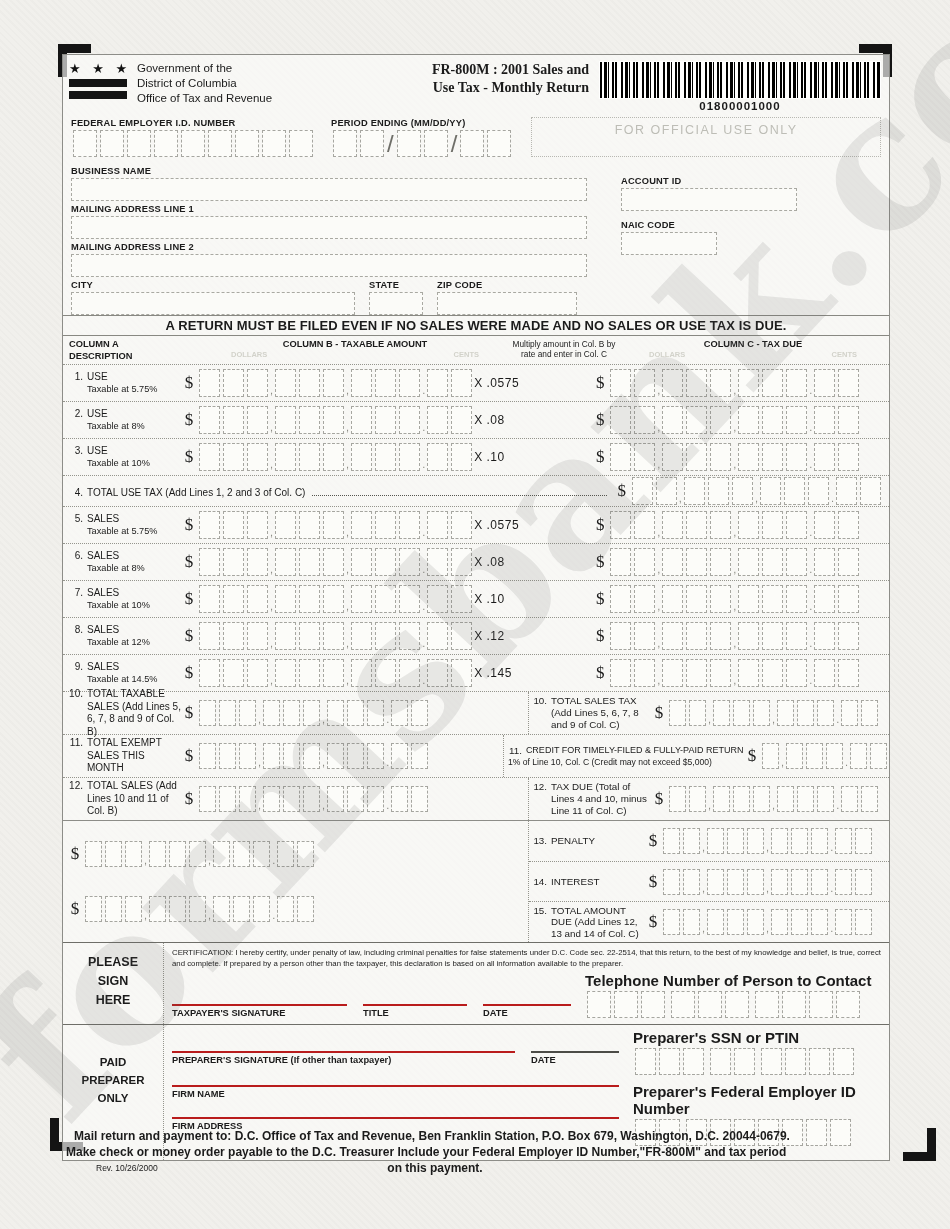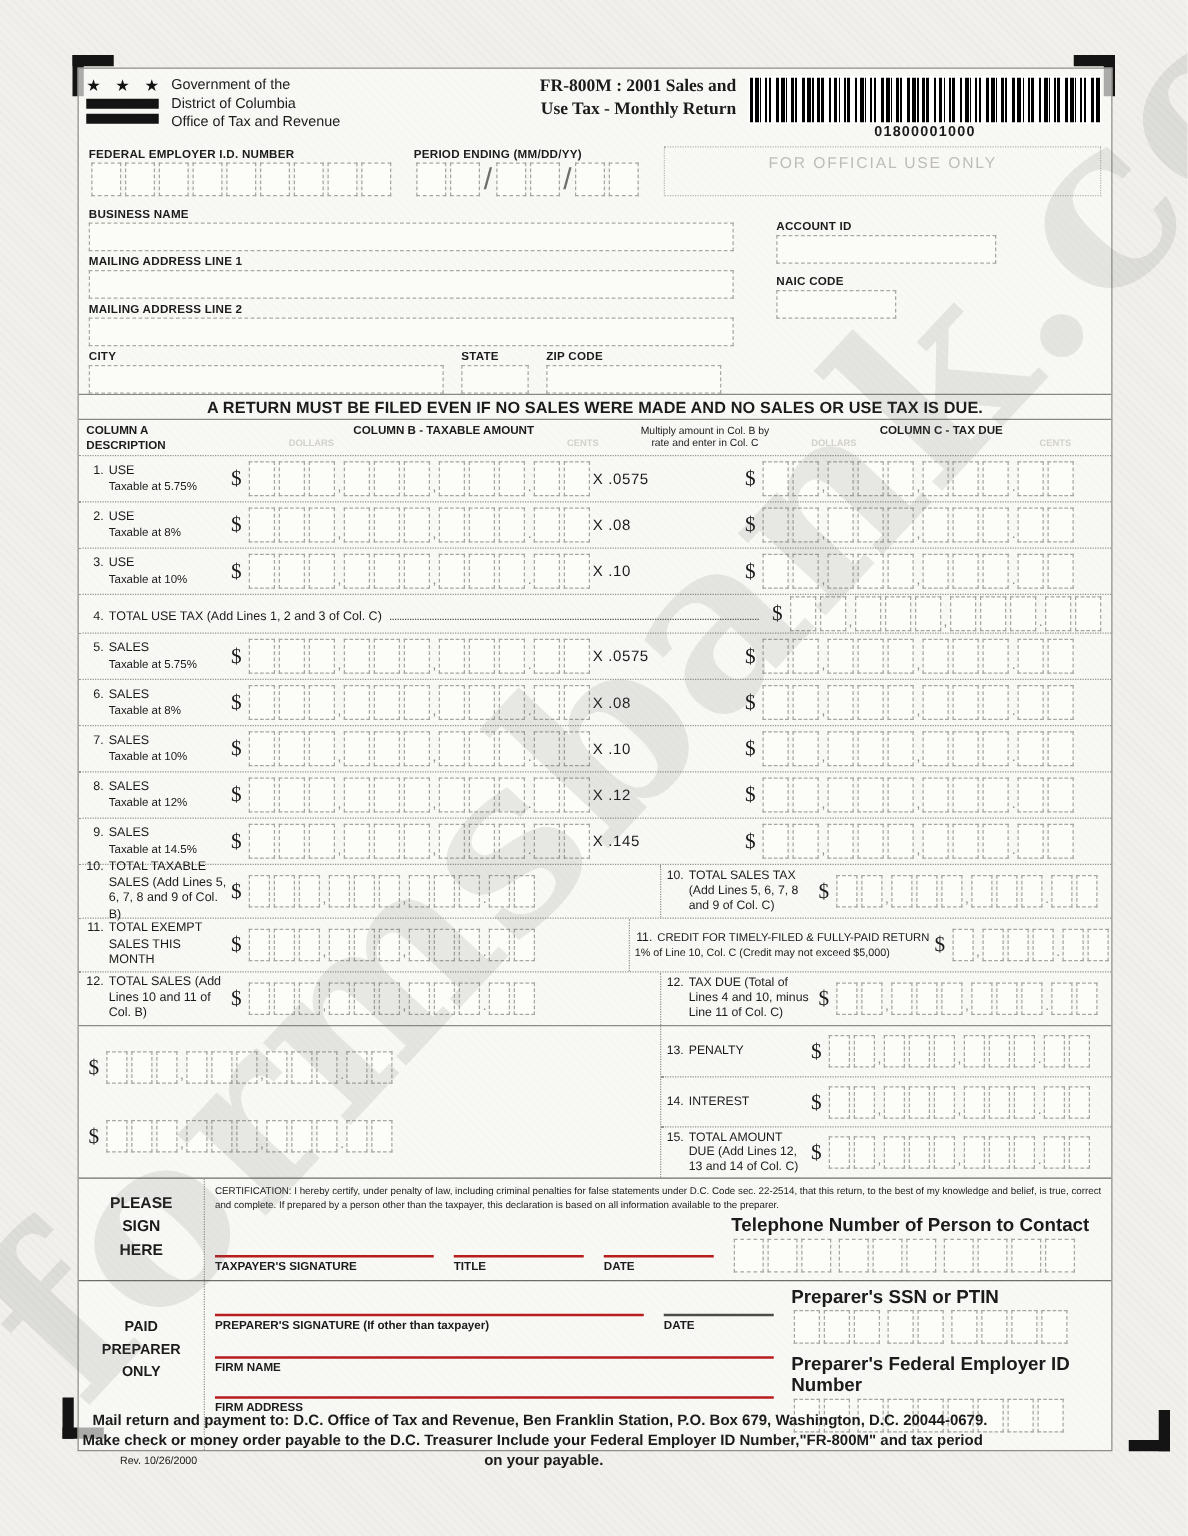--- a/index.html
+++ b/index.html
@@ -1221,17 +1221,17 @@
       </div>
     </div>
   </div>
 </div>
 
 <div class="footer">
   <div class="f1">Mail return and payment to:  D.C. Office of Tax and Revenue, Ben Franklin Station, P.O. Box 679, Washington, D.C. 20044-0679.</div>
   <div class="f2">Make check or money order payable to the D.C. Treasurer  Include your Federal Employer ID Number,"FR-800M" and tax period</div>
   <div class="f3row">
     <div class="rev">Rev. 10/26/2000</div>
-    <div class="f3">on your payable.</div>
+    <div class="f3">on this payment.</div>
   </div>
 </div>
 
 <div class="watermark">formsbank.com</div>
 
 </body></html>

